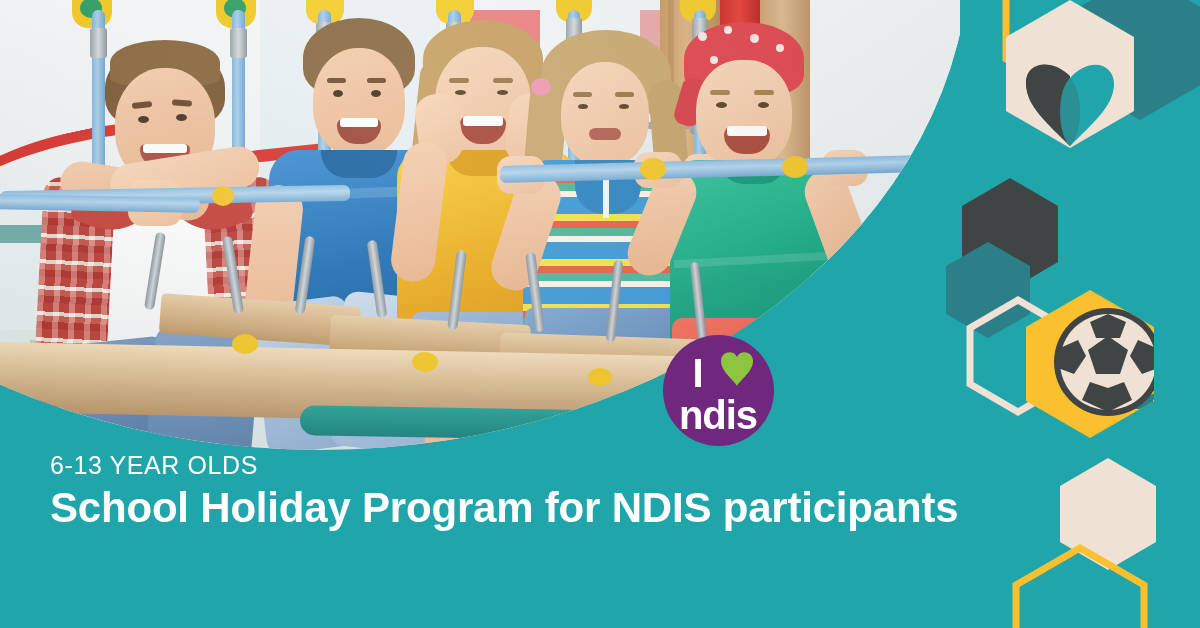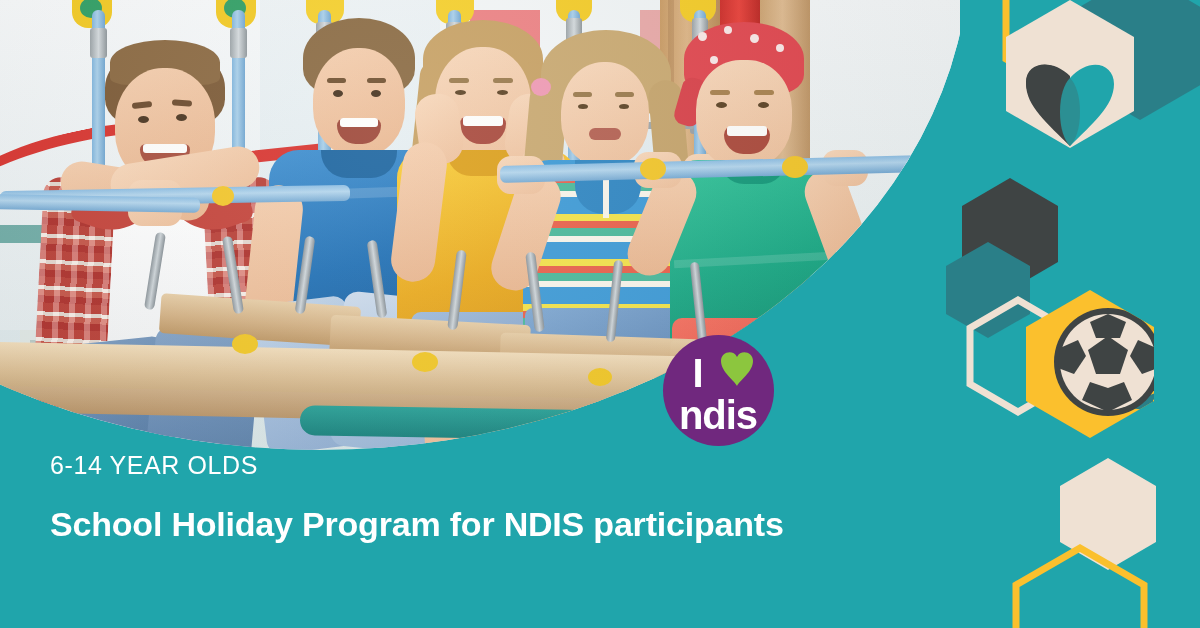--- a/index.html
+++ b/index.html
@@ -86,25 +86,25 @@
   #line-sub {
     font-size:28px;
     letter-spacing:.4px;
     color:#ffffff;
     font-weight:400;
     line-height:40px;
     margin-top:10px;
     white-space:nowrap;
   }
   #line-title {
-    font-size:34px;
+    font-size:42px;
     color:#ffffff;
     font-weight:700;
     line-height:44px;
-    margin-top:20px;
+    margin-top:4px;
     letter-spacing:-.2px;
     white-space:nowrap;
   }
 </style>
 </head>
 <body>
 
 <div id="banner">
 
   <div id="photo-wrap">
@@ -410,17 +410,17 @@
         </g>
       </g>
 
       <polygon points="168,458 216,486 216,542 168,570 120,542 120,486" fill="#efe1d3"></polygon>
 
       <polygon points="140,548 204,585 204,659 140,696 76,659 76,585" fill="none" stroke="#fbc02d" stroke-width="7"></polygon>
     </svg>
   </div>
 
   <div id="textblock">
-    <div id="line-age">6-14 YEAR OLDS</div>
+    <div id="line-age">6-13 YEAR OLDS</div>
     <div id="line-title">School Holiday Program for NDIS participants</div>
   </div>
 
 </div>
 
 </body></html>

